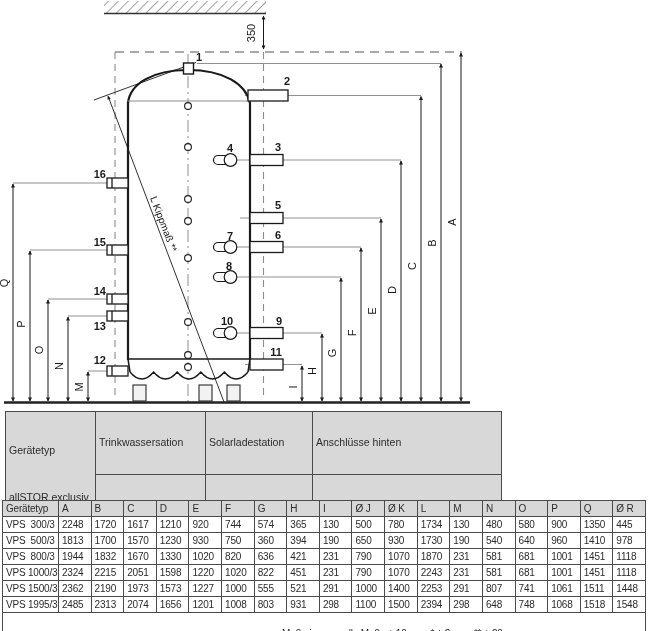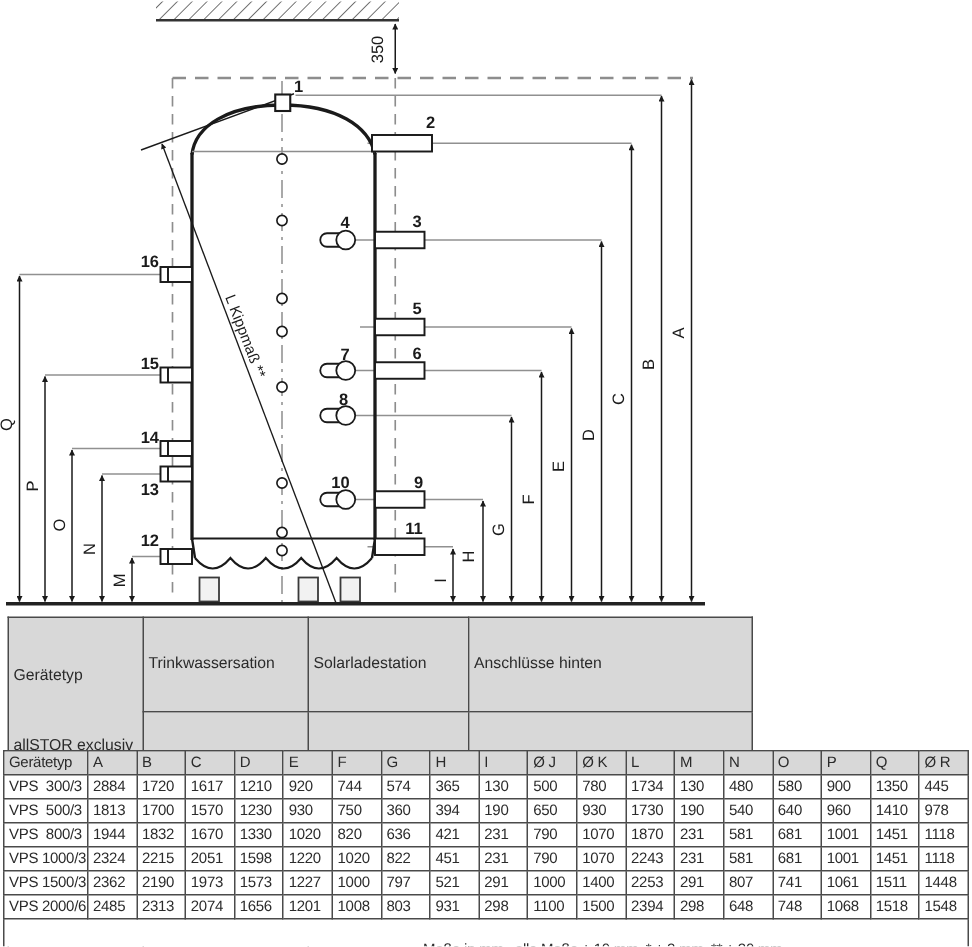--- a/index.html
+++ b/index.html
@@ -290,21 +290,21 @@
           <th>N</th>
           <th>O</th>
           <th>P</th>
           <th>Q</th>
           <th>Ø R</th>
         </tr>
       </thead>
   <tbody id="t2body">
         <tr>
           <td>VPS  300/3</td>
-          <td>2884</td>
+          <td>2248</td>
           <td>1720</td>
           <td>1617</td>
           <td>1210</td>
           <td>920</td>
           <td>744</td>
           <td>574</td>
           <td>365</td>
           <td>130</td>
           <td>500</td>
           <td>780</td>
@@ -380,35 +380,35 @@
           <td>1118</td>
         </tr>
         <tr>
           <td>VPS 1500/3</td>
           <td>2362</td>
           <td>2190</td>
           <td>1973</td>
           <td>1573</td>
           <td>1227</td>
           <td>1000</td>
-          <td>797</td>
+          <td>555</td>
           <td>521</td>
           <td>291</td>
           <td>1000</td>
           <td>1400</td>
           <td>2253</td>
           <td>291</td>
           <td>807</td>
           <td>741</td>
           <td>1061</td>
           <td>1511</td>
           <td>1448</td>
         </tr>
         <tr>
-          <td>VPS 2000/6</td>
+          <td>VPS 1995/3</td>
           <td>2485</td>
           <td>2313</td>
           <td>2074</td>
           <td>1656</td>
           <td>1201</td>
           <td>1008</td>
           <td>803</td>
           <td>931</td>
           <td>298</td>
           <td>1100</td>

